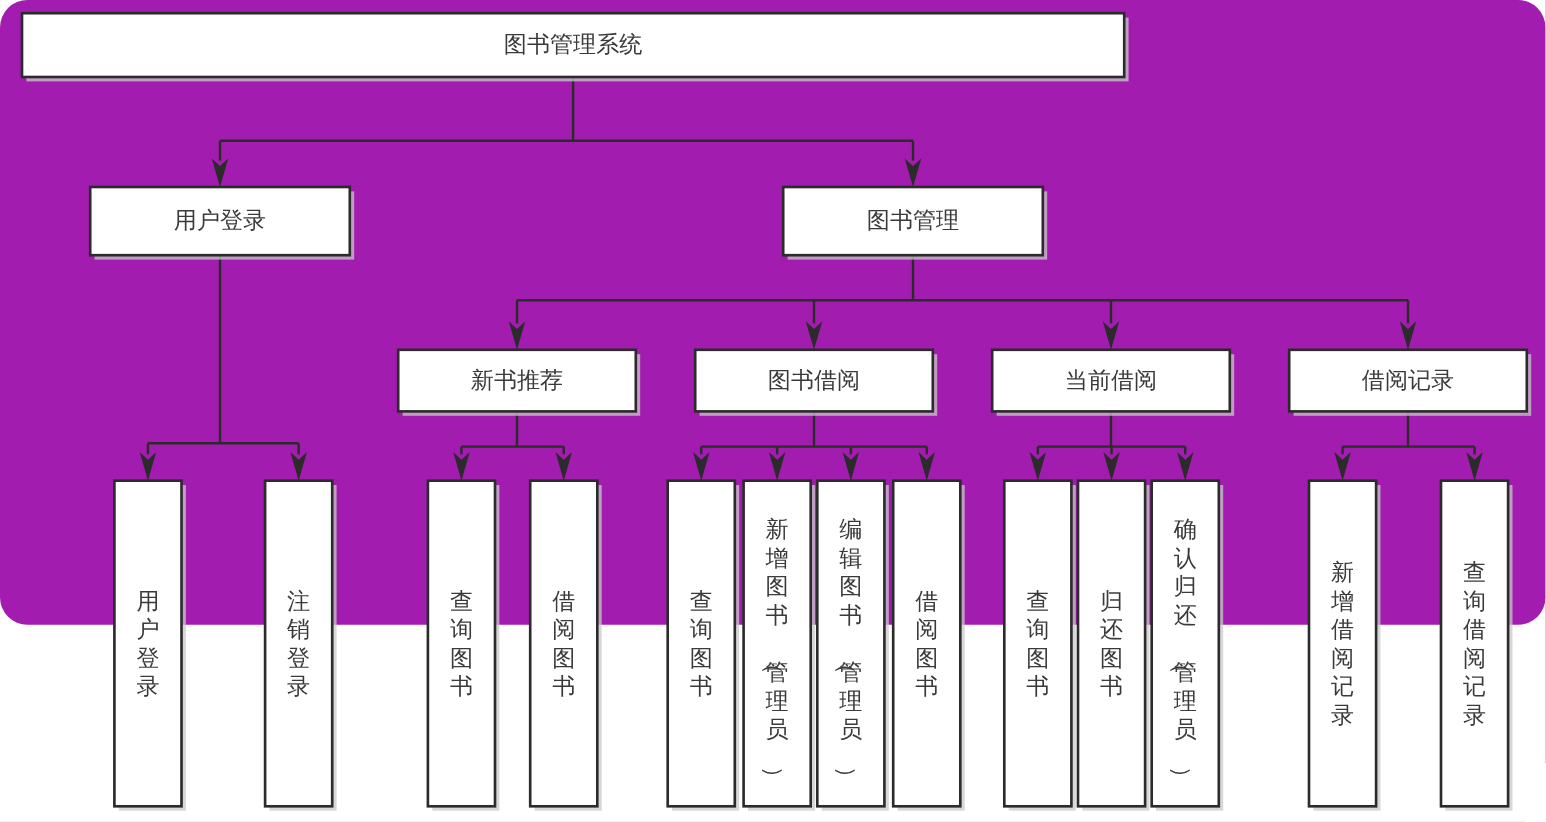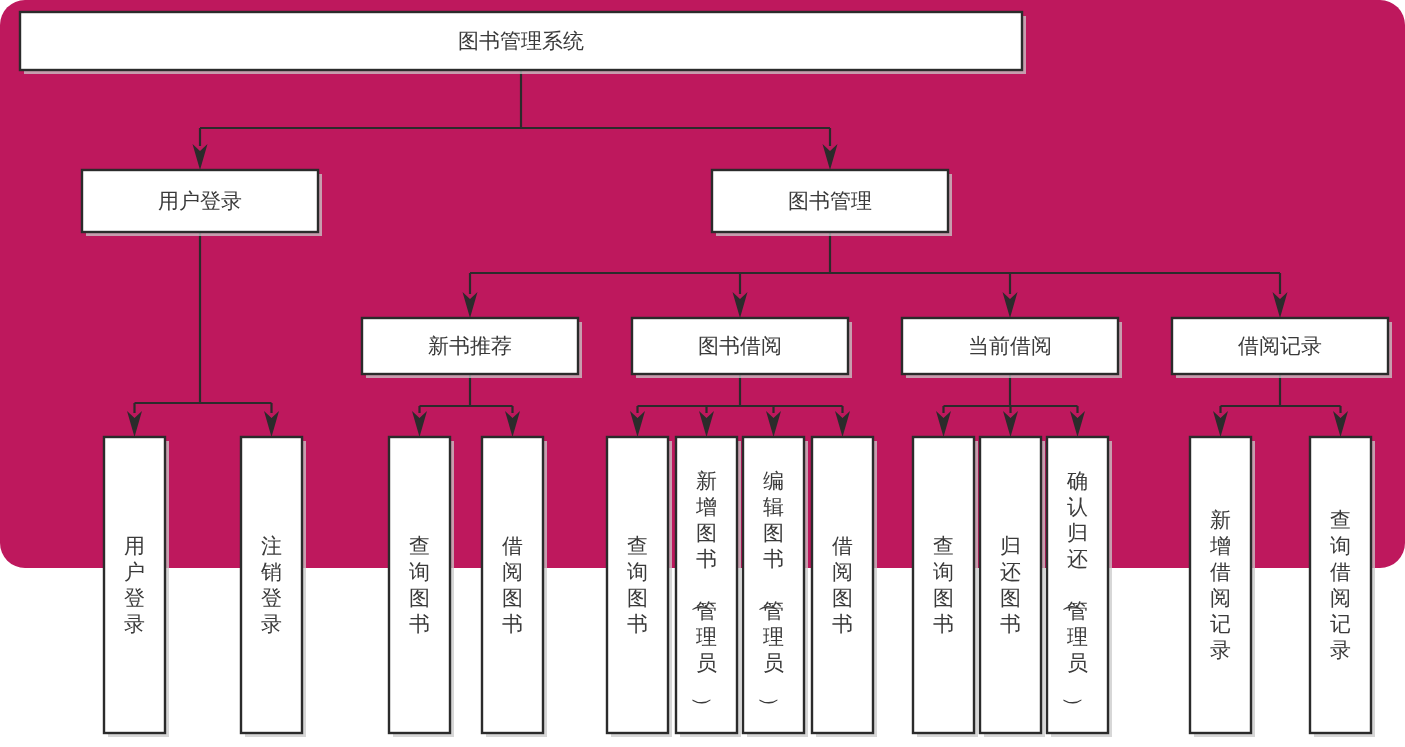--- a/index.html
+++ b/index.html
@@ -11,21 +11,21 @@
   body {
     width: 1405px;
     height: 747px;
     overflow: hidden;
     font-family: "Liberation Sans", "DejaVu Sans", sans-serif;
   }
   #diagram-root {
     position: relative;
     width: 1405px;
     height: 568px;
-    background: #be185d;
+    background: #a21caf;
     border-radius: 25px;
   }
   svg.diagram-canvas {
     position: absolute;
     left: 0;
     top: 0;
     width: 1405px;
     height: 747px;
     display: block;
   }

